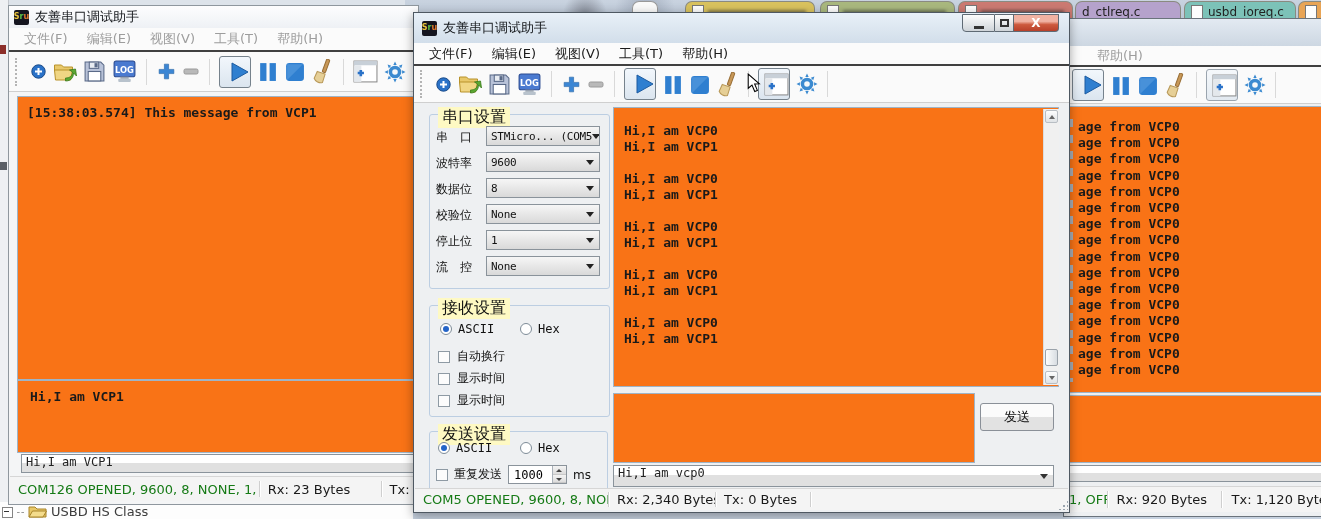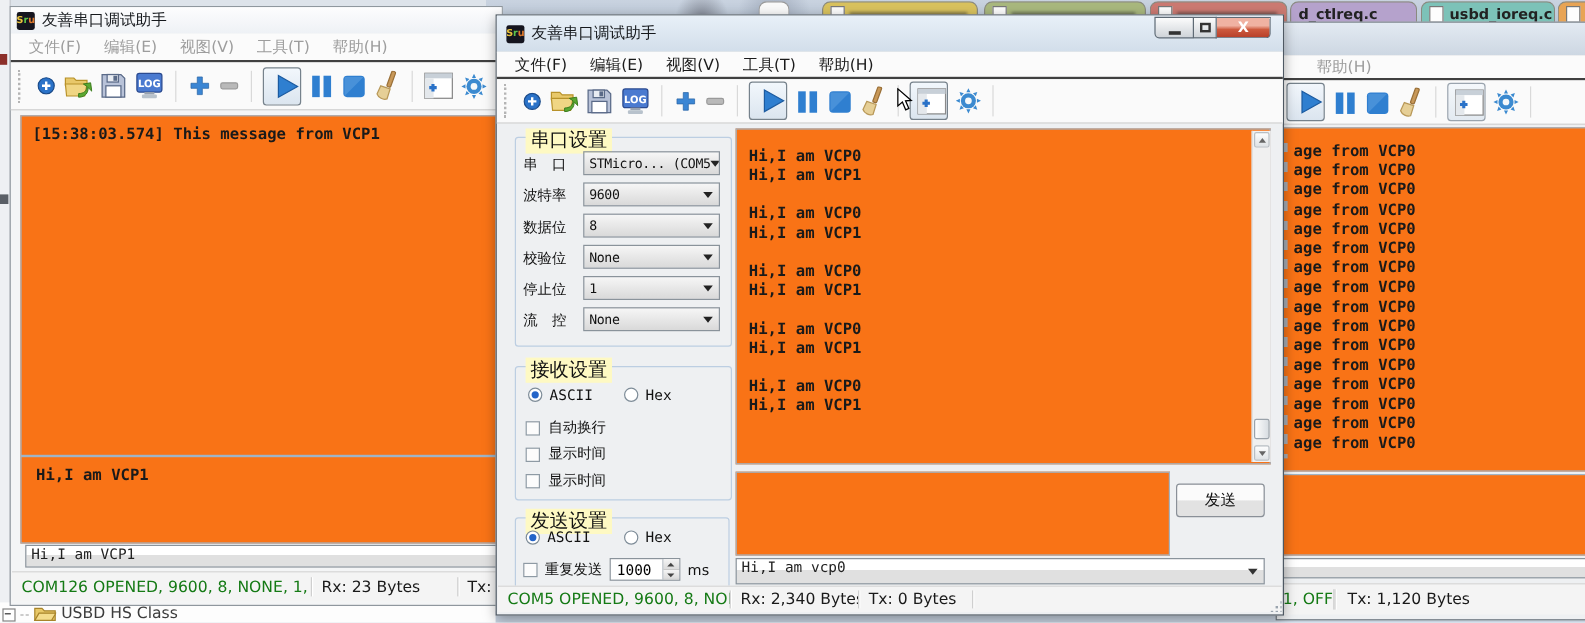--- a/index.html
+++ b/index.html
@@ -16,21 +16,21 @@
       radial-gradient(circle at 240px 10px, rgba(120,130,150,.5), rgba(120,130,150,0) 30px),
       linear-gradient(#c9d3e0,#bac6d6);
   }
   .bg-tabs{left:595px;top:0;width:726px;height:24px;}
   .bg-tab{
     position:absolute;top:1px;height:21px;border:1px solid #8a8a80;border-bottom:none;
     border-radius:7px 7px 0 0;box-sizing:border-box;display:flex;align-items:center;
     padding:0 6px;gap:5px;overflow:hidden;
   }
   .bg-tab .tab-doc{width:10px;height:12px;background:#fdfdfd;border:1px solid #777;flex:none;}
-  .bg-tab .tab-label{font-size:12px;color:#222;white-space:nowrap;font-weight:bold;}
+  .bg-tab .tab-label{font-size:12px;color:#222;white-space:nowrap;}
   .bg-tab.blurred .tab-label{filter:blur(1.6px);}
   .bg-tab.blurred::after{content:"";position:absolute;left:22px;right:8px;top:8px;height:6px;
     background:rgba(45,45,45,.45);filter:blur(1.5px);}
   .tab-stub{position:absolute;left:37px;top:1px;width:24px;height:21px;background:#fafafa;
     border:1px solid #999;border-bottom:none;border-radius:7px 7px 0 0;}
   .bg-left-strip{left:0;top:0;width:8px;height:519px;background:#eef0f3;border-right:1px solid #c2c6cc;}
   .bg-left-strip .smudge1{position:absolute;left:0;top:45px;width:6px;height:9px;background:#8c2f2a;}
   .bg-left-strip .smudge2{position:absolute;left:0;top:162px;width:7px;height:8px;background:#5a5f66;}
   .bg-bottom{left:0;top:502px;width:1321px;height:17px;background:#fdfdfd;}
   .bg-bottom-right{left:413px;top:509px;width:908px;height:10px;background:#c7d2e0;}
@@ -352,20 +352,21 @@
       <div class="rxline">age from VCP0</div>
       <div class="rxline">age from VCP0</div>
       <div class="rxline">age from VCP0</div>
     </div>
   <div class="fragments" style="left:2px;top:100px;height:263px;"></div>
   <div class="textarea" style="left:2px;top:376px;width:268px;height:68px;border-right:none;"></div>
   <div class="combo" style="left:4px;top:446px;width:266px;height:17px;"></div>
   <div class="statusbar" style="left:1px;right:0;top:467px;height:26px;">
     <div class="status-sec status-green" style="width:46px;padding:0 4px;">1, OFF</div>
     <div class="status-div"></div>
+    <div class="status-sec" style="width:122px;">Rx: 920 Bytes</div>
     <div class="status-div"></div>
     <div class="status-sec" style="padding-left:10px;">Tx: 1,120 Bytes</div>
   </div>
 </div>
 
 <div class="win" style="left:413px;top:12px;width:657px;height:501px;border:1px solid #4e5862;background:#eef0f2;box-shadow:0 3px 10px rgba(0,0,0,0.35);">
   <div class="titlebar" style="height:30px;background:linear-gradient(#e8f0f8,#d2deea);padding-left:8px;border-bottom:1px solid #b8c2cc;">
     <span class="app-icon">
         <span class="c1">S</span>
         <span class="c2">r</span>

